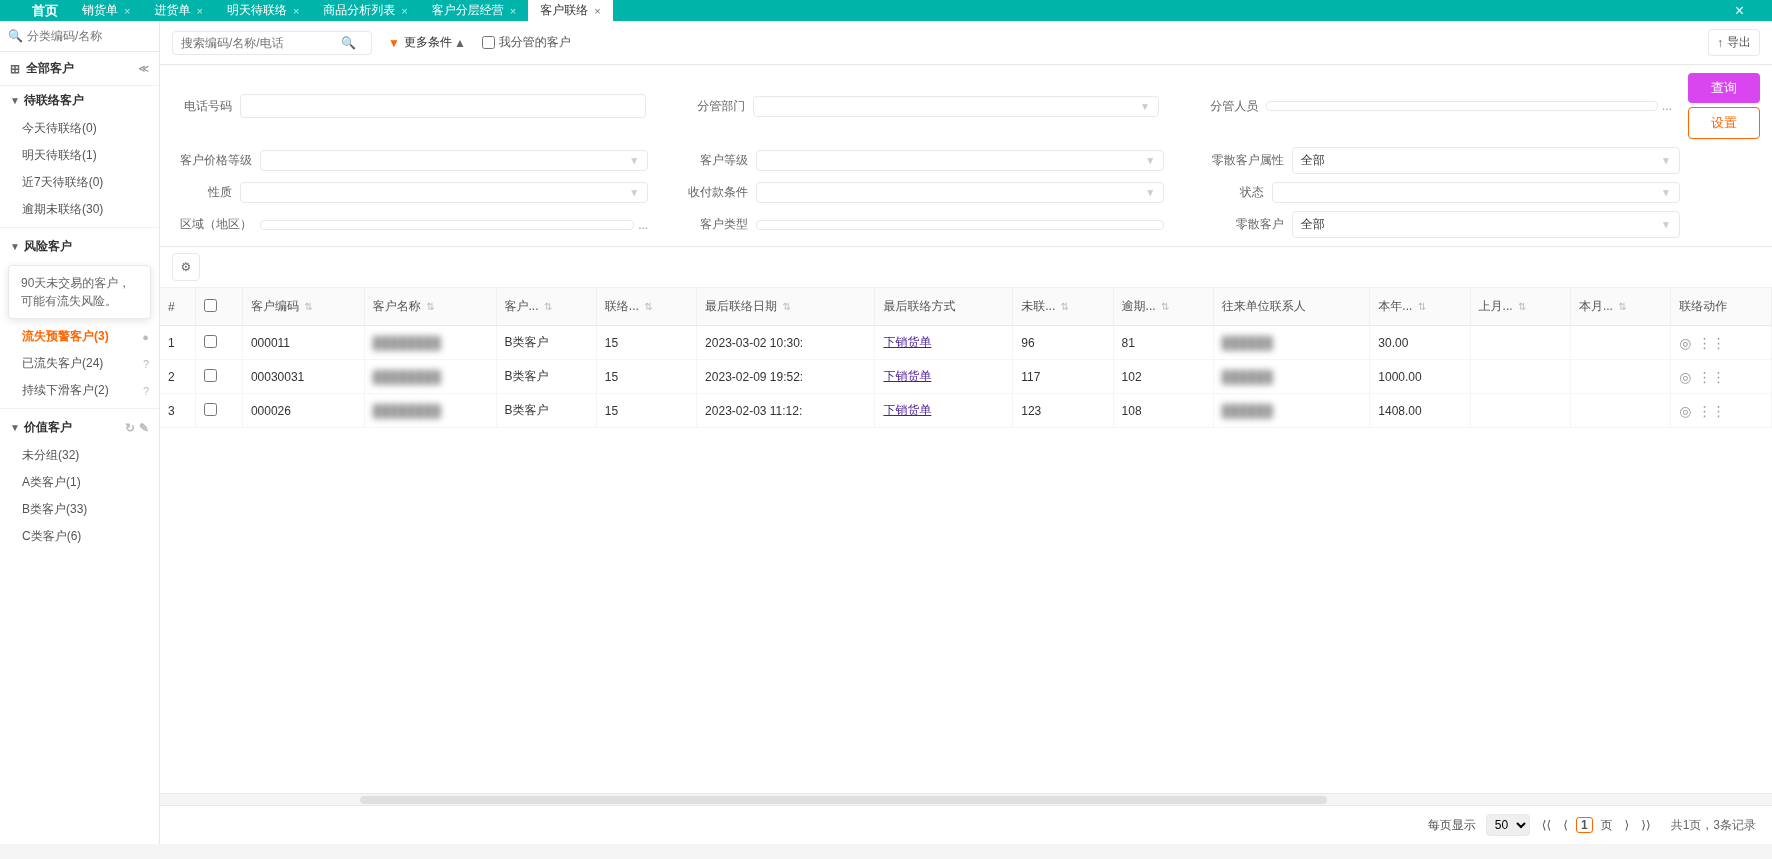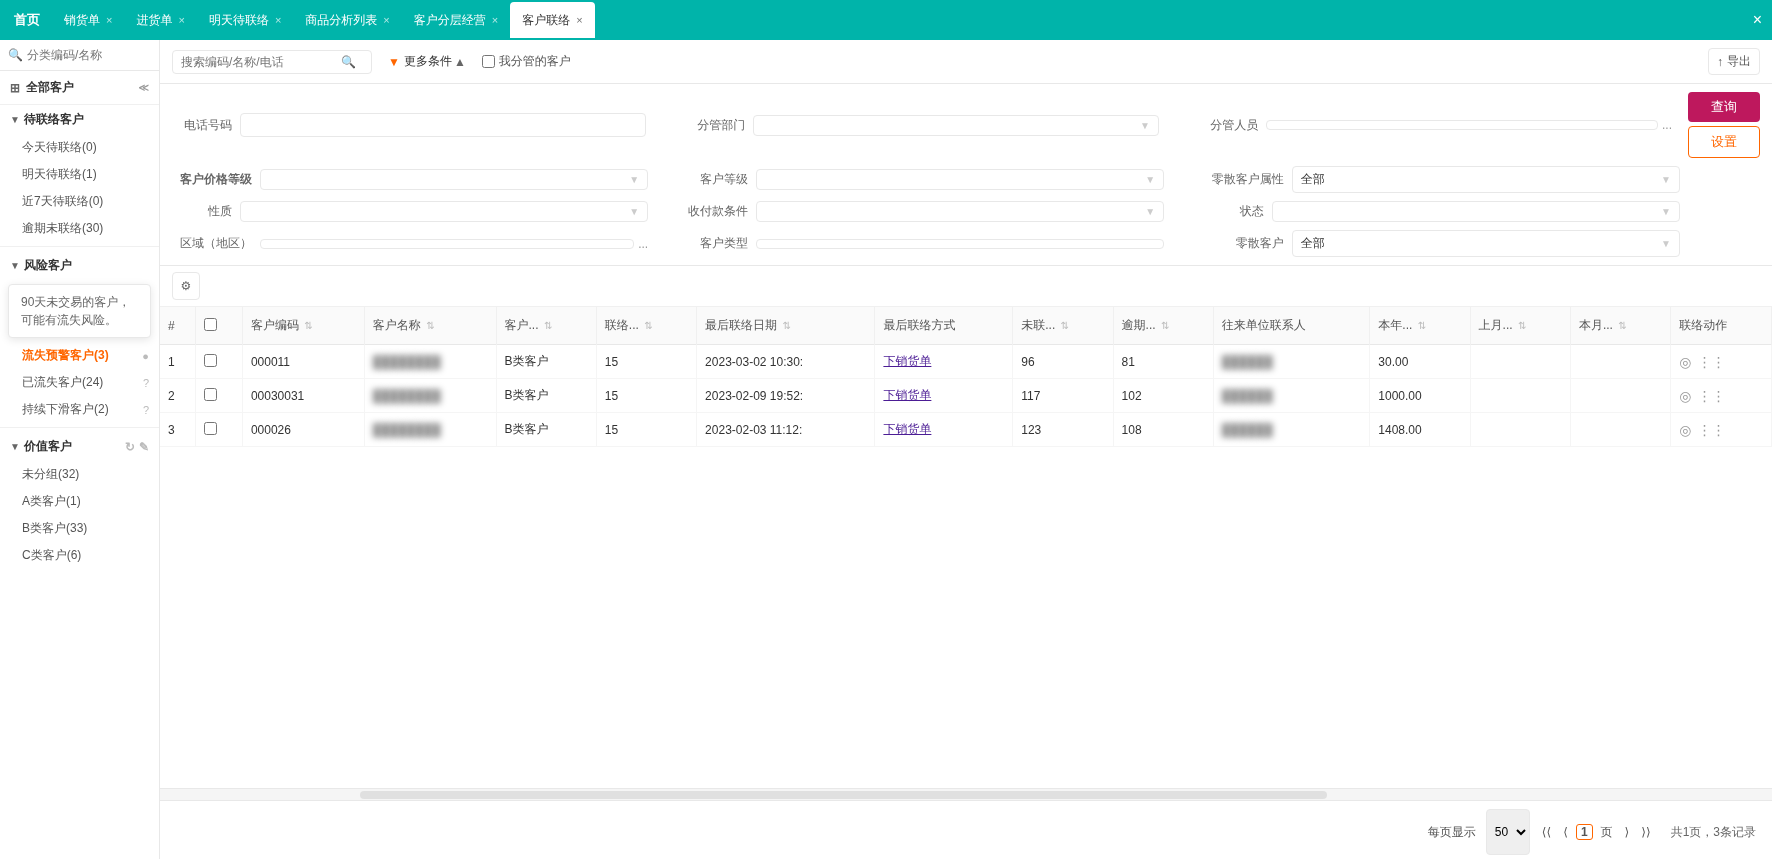--- a/index.html
+++ b/index.html
@@ -3,22 +3,22 @@
   <meta charset="utf-8">
   <style>
     * { box-sizing: border-box; margin: 0; padding: 0; font-family: 'Microsoft YaHei', Arial, sans-serif; font-size: 12px; }
     body { background: #f5f5f5; overflow: hidden; }
 
     
     .top-nav {
       background: #00b4aa;
       display: flex;
       align-items: center;
-      height: 40px;
-      padding: 0 2px;
+      height: 21px;
+      padding: 0 20px;
       color: white;
     }
     .top-nav .nav-item {
       padding: 0 12px;
       height: 36px;
       display: flex;
       align-items: center;
       cursor: pointer;
       white-space: nowrap;
       font-size: 13px;
@@ -242,21 +242,21 @@
       background: #fff;
       display: flex;
       align-items: center;
       justify-content: space-between;
       cursor: pointer;
       min-width: 0;
     }
     .filter-field-select .chevron { color: #ccc; font-size: 10px; }
     .filter-field-more { color: #999; cursor: pointer; margin-left: 4px; }
     .query-btn {
-      background: #be185d;
+      background: #d946ef;
       color: white;
       border: none;
       border-radius: 4px;
       padding: 6px 20px;
       cursor: pointer;
       font-size: 13px;
       margin-left: 8px;
     }
     .settings-btn {
       background: #fff;
@@ -351,21 +351,21 @@
       padding: 8px 16px;
       background: #fff;
       border-top: 1px solid #e8e8e8;
       gap: 8px;
       color: #555;
     }
     .pagination .page-size-label { margin-right: 2px; }
     .pagination select {
       border: 1px solid #e8e8e8;
       border-radius: 4px;
-      padding: 14px 4px;
+      padding: 2px 4px;
       font-size: 12px;
     }
     .pagination .page-nav {
       display: flex;
       align-items: center;
       gap: 4px;
     }
     .pagination .page-nav span {
       cursor: pointer;
       color: #555;
@@ -554,21 +554,21 @@
           </div>
           <span class="filter-field-more">...</span>
         </div>
         <div style="width:80px;display:flex;flex-direction:column;gap:4px;margin-left:8px;">
           <button class="query-btn">查询</button>
           <button class="settings-btn">设置</button>
         </div>
       </div>
 
       <div class="filter-row">
-        <div class="filter-field" style="flex:1.2;font-weight:bold;">
+        <div class="filter-field" style="flex:1.2;">
           <span class="filter-field-label" style="min-width:80px;">客户价格等级</span>
           <div class="filter-field-select" style="flex:1;">
             <span></span>
             <span class="chevron">▼</span>
           </div>
         </div>
         <div style="flex:0.1;"></div>
         <div class="filter-field" style="flex:1.2;">
           <span class="filter-field-label">客户等级</span>
           <div class="filter-field-select" style="flex:1;">

